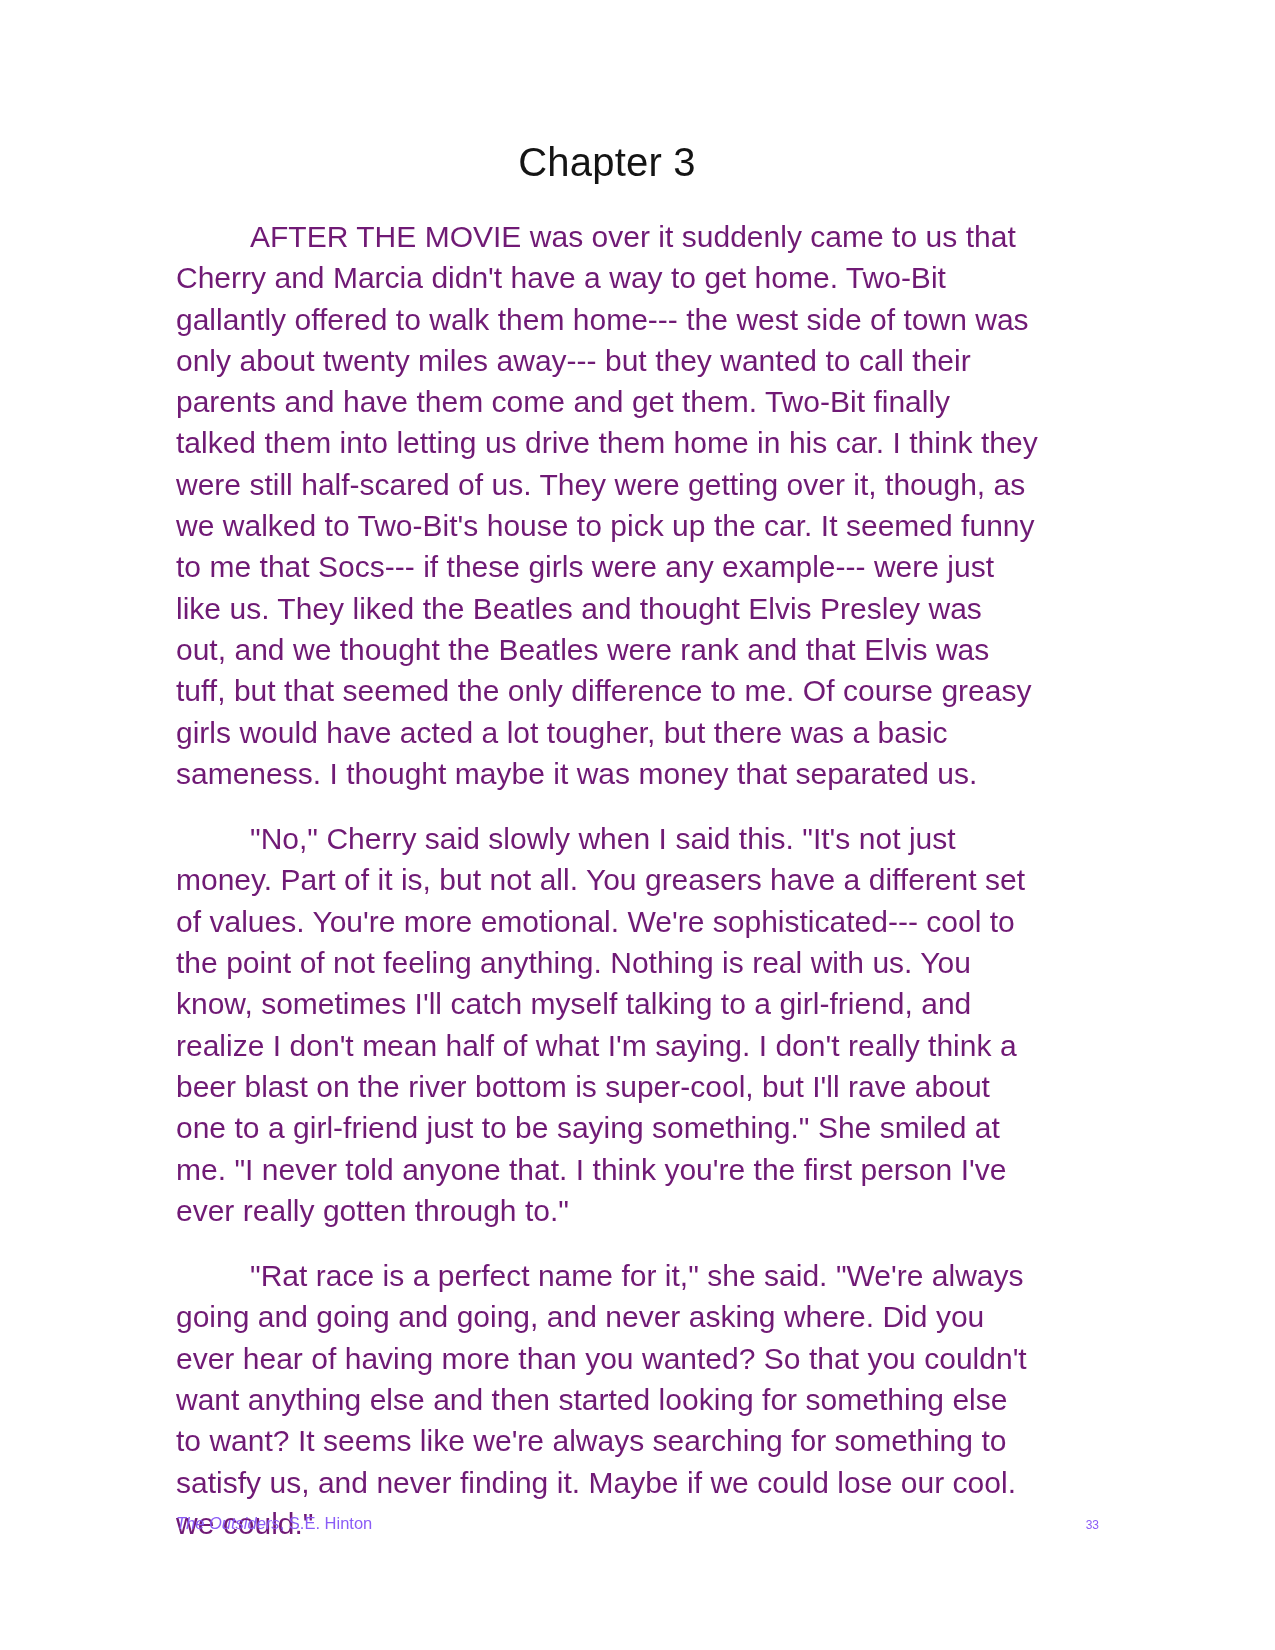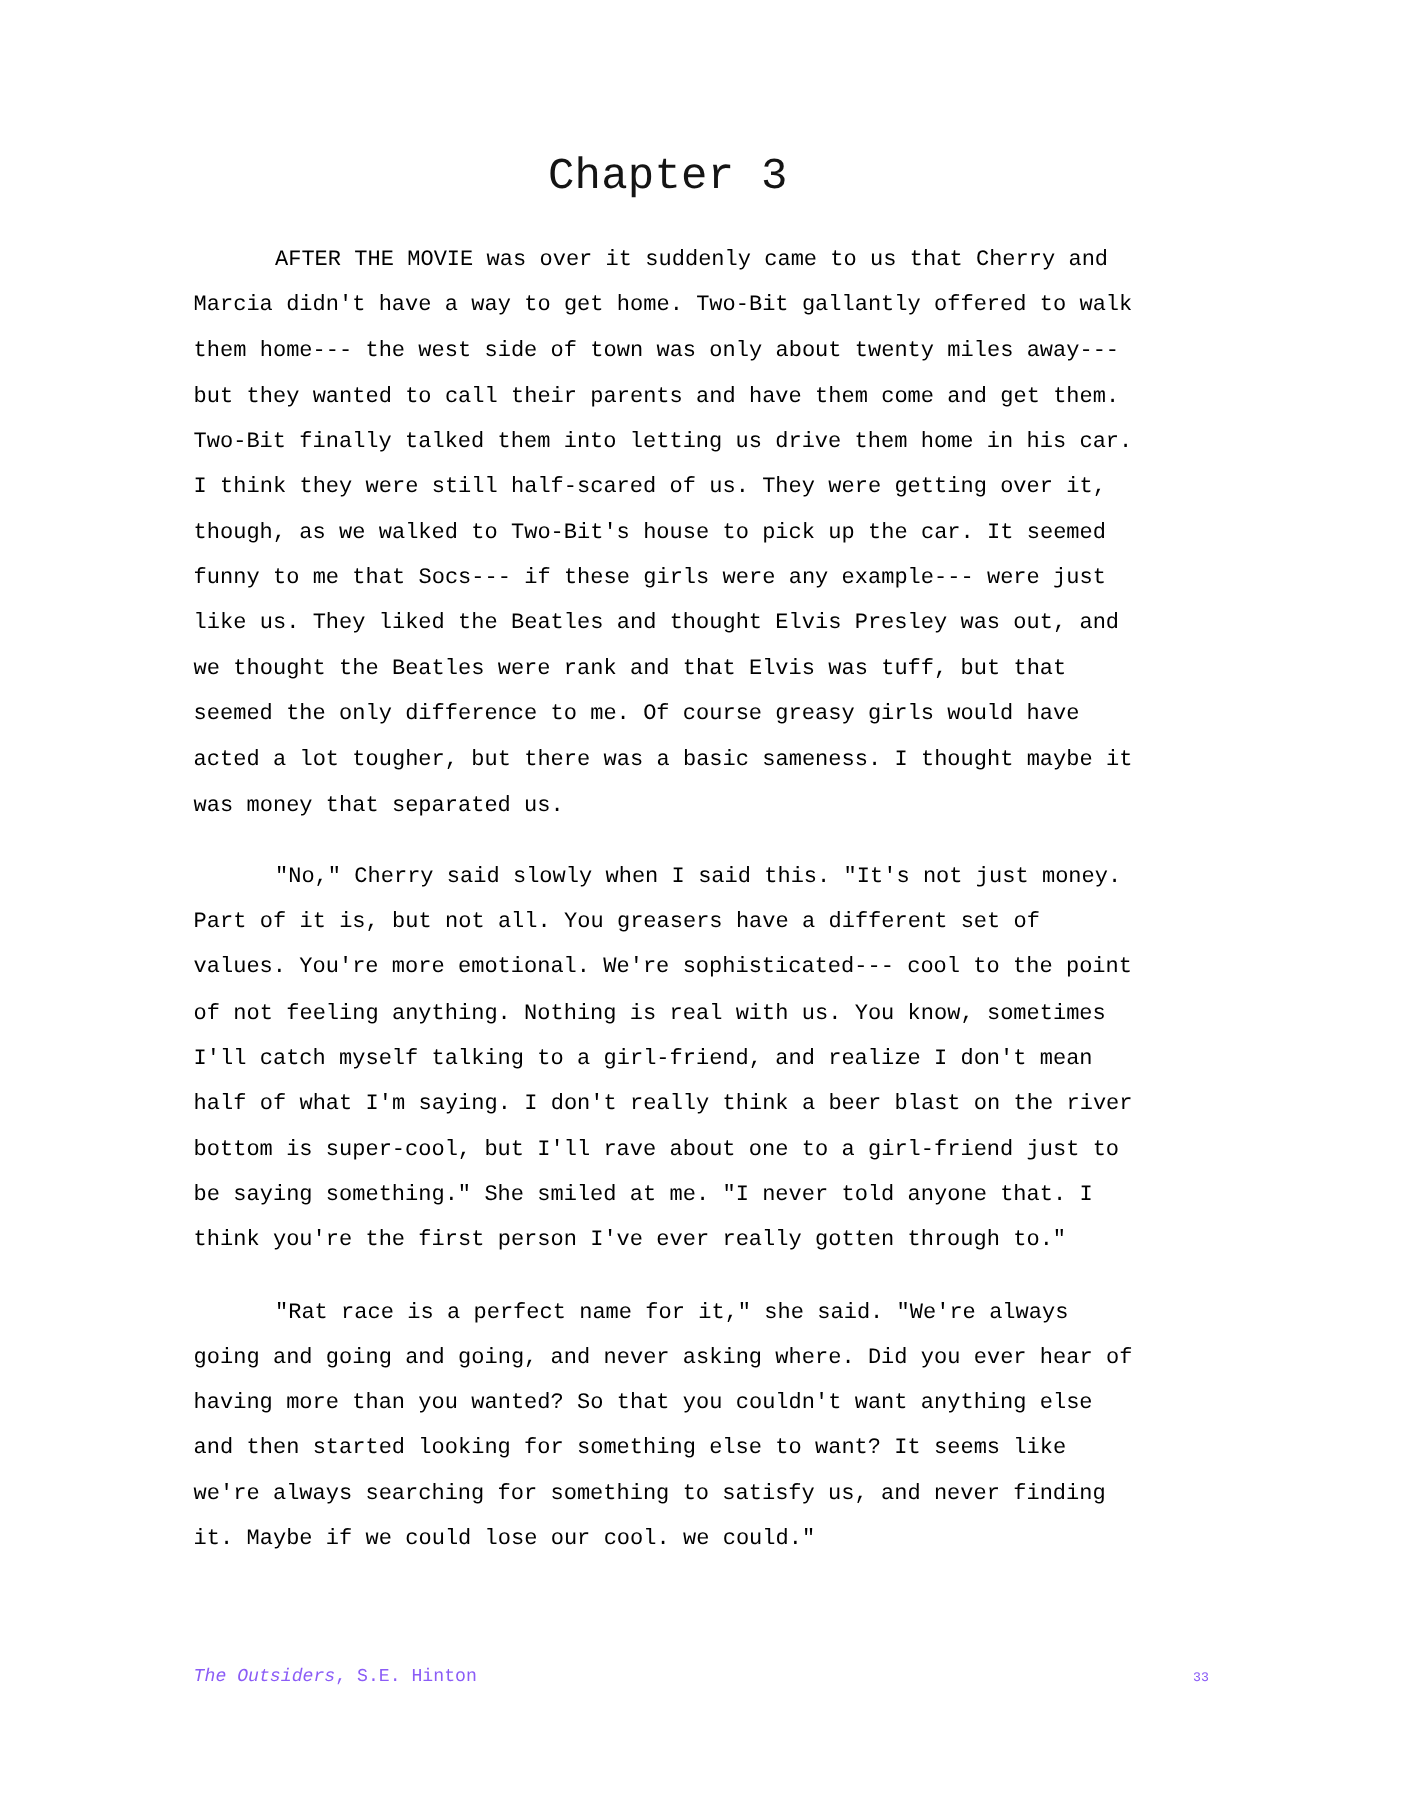--- a/index.html
+++ b/index.html
@@ -7,45 +7,45 @@
     padding: 0;
     background: #ffffff;
   }
   .page {
     position: relative;
     width: 1275px;
     height: 1650px;
     margin: 0 auto;
     background: #ffffff;
     box-sizing: border-box;
-    font-family: Liberation Mono, monospace;
+    font-family: Liberation Sans, sans-serif;
     color: #1a1a1a;
   }
   .content {
     position: absolute;
     left: 176px;
     top: 138px;
     width: 862px;
   }
   .chapter-title {
     font-size: 40px;
     font-weight: normal;
     text-align: center;
     margin: 0 0 30px 0;
     line-height: 1.2;
     letter-spacing: 0.2px;
     color: #141414;
   }
   .body-para {
-    font-size: 20px;
+    font-size: 30px;
     line-height: 41.3px;
     text-align: left;
     margin: 15px 0 24px 0;
     text-indent: 74px;
-    color: #000000;
+    color: #701a75;
     word-spacing: 0.1px;
   }
   .body-para:last-of-type {
     margin-bottom: 0;
   }
   .footer {
     position: absolute;
     left: 176px;
     right: 176px;
     top: 1478px;

